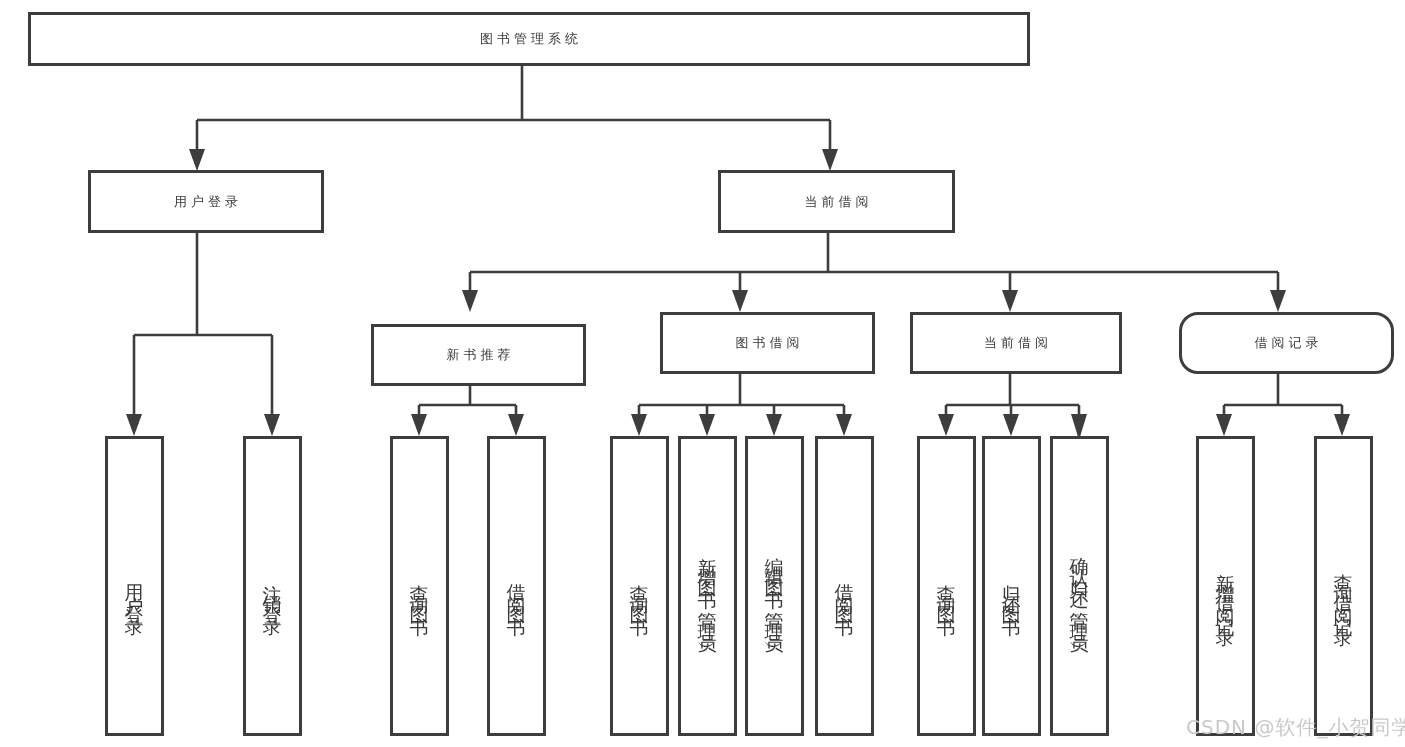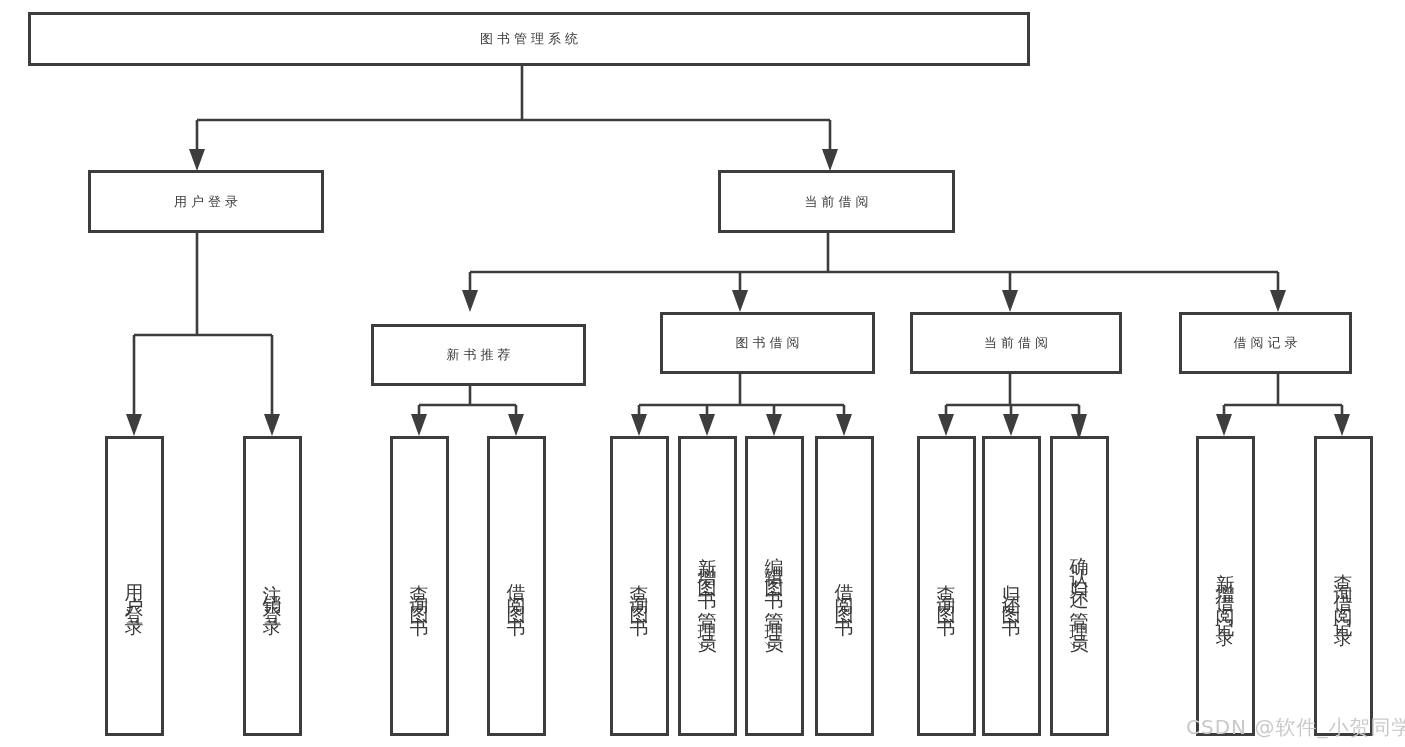--- a/index.html
+++ b/index.html
@@ -49,21 +49,21 @@
   }
   
   .n-root            { left: 20px;   top: 12px;  width: 1002px; height: 54px; }
   
   .n-user-login      { left: 80px;   top: 170px; width: 236px;  height: 63px; }
   .n-book-mgmt       { left: 710px;  top: 170px; width: 237px;  height: 63px; }
   
   .n-new-book        { left: 363px;  top: 324px; width: 215px;  height: 62px; }
   .n-book-borrow     { left: 652px;  top: 312px; width: 215px;  height: 62px; }
   .n-current-borrow  { left: 902px;  top: 312px; width: 212px;  height: 62px; }
-  .n-borrow-records  { left: 1171px; top: 312px; width: 173px;  height: 62px; }
+  .n-borrow-records  { left: 1171px; top: 312px; width: 215px;  height: 62px; border-radius: 19px; }
   
   .leaf { top: 436px; width: 59px; height: 300px; }
   .n-leaf-login      { left: 105px; }
   .n-leaf-logout     { left: 243px; }
   .n-leaf-query1     { left: 390px; }
   .n-leaf-borrow1    { left: 487px; }
   .n-leaf-query2     { left: 610px; }
   .n-leaf-add-book   { left: 678px; }
   .n-leaf-edit-book  { left: 745px; }
   .n-leaf-borrow2    { left: 815px; }

